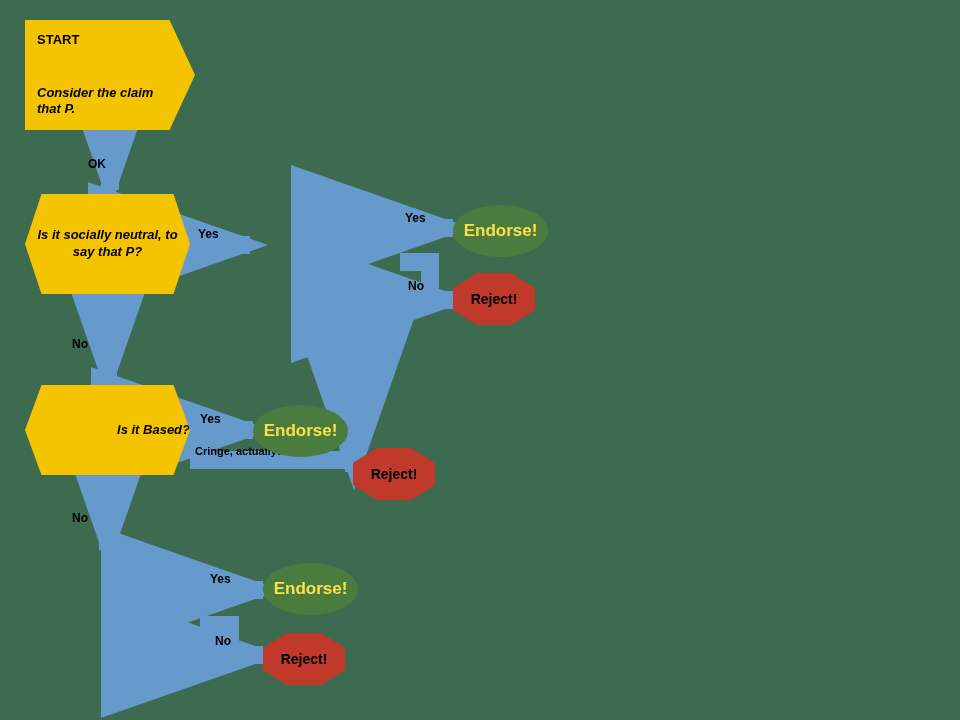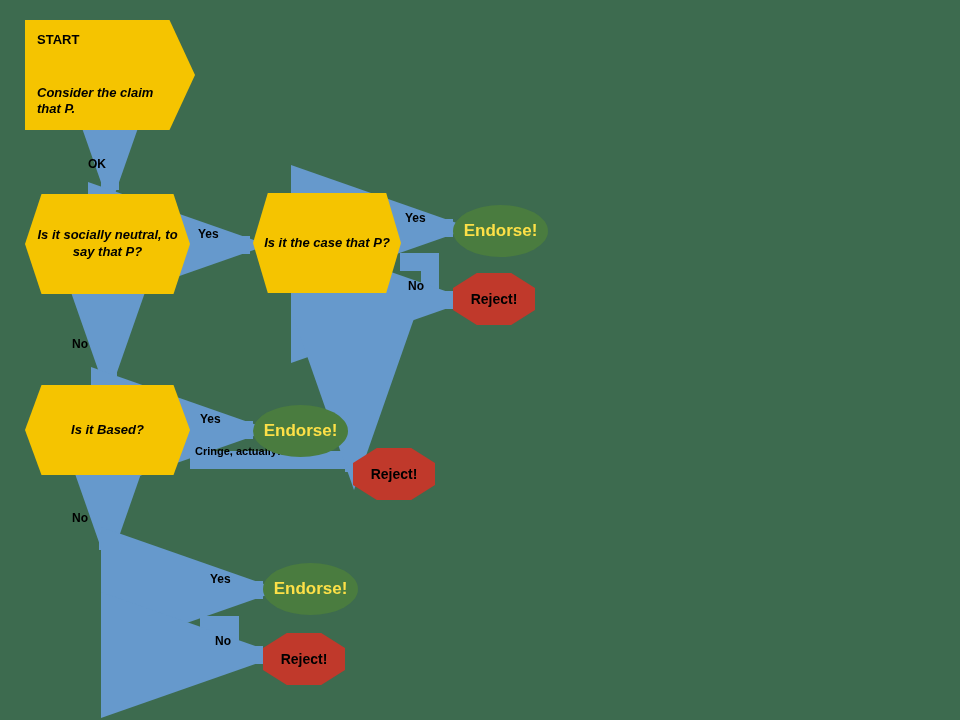--- a/index.html
+++ b/index.html
@@ -144,33 +144,30 @@
     <div class="text-start">
       <div class="title">START</div>
       <div class="italic">Consider the claim that P.</div>
     </div>
   </div>
 
   <div class="shape-question" style="left:25px; top:194px; width:165px; height:100px;">
     <div class="text-question">Is it socially neutral, to say that P?</div>
   </div>
 
-  <div class="shape-question" style="left:253px; top:193px; width:148px; height:100px;">
-    <div class="text-question">Is it the case that P?</div>
-  </div>
 
   <div class="shape-endorse" style="left:453px; top:205px; width:95px; height:52px;">
     <div class="text-endorse">Endorse!</div>
   </div>
 
   <div class="shape-reject" style="left:453px; top:273px; width:82px; height:52px;">
     <div class="text-reject">Reject!</div>
   </div>
 
-  <div class="shape-question" style="left:25px; top:385px; width:165px; height:90px;">
+  <div class="shape-question" style="left:25px; top:385px; width:165px; height:90px;justify-content:flex-end;">
     <div class="text-question">Is it Based?</div>
   </div>
 
   <div class="shape-endorse" style="left:253px; top:405px; width:95px; height:52px;">
     <div class="text-endorse">Endorse!</div>
   </div>
 
   <div class="shape-reject" style="left:353px; top:448px; width:82px; height:52px;">
     <div class="text-reject">Reject!</div>
   </div>

